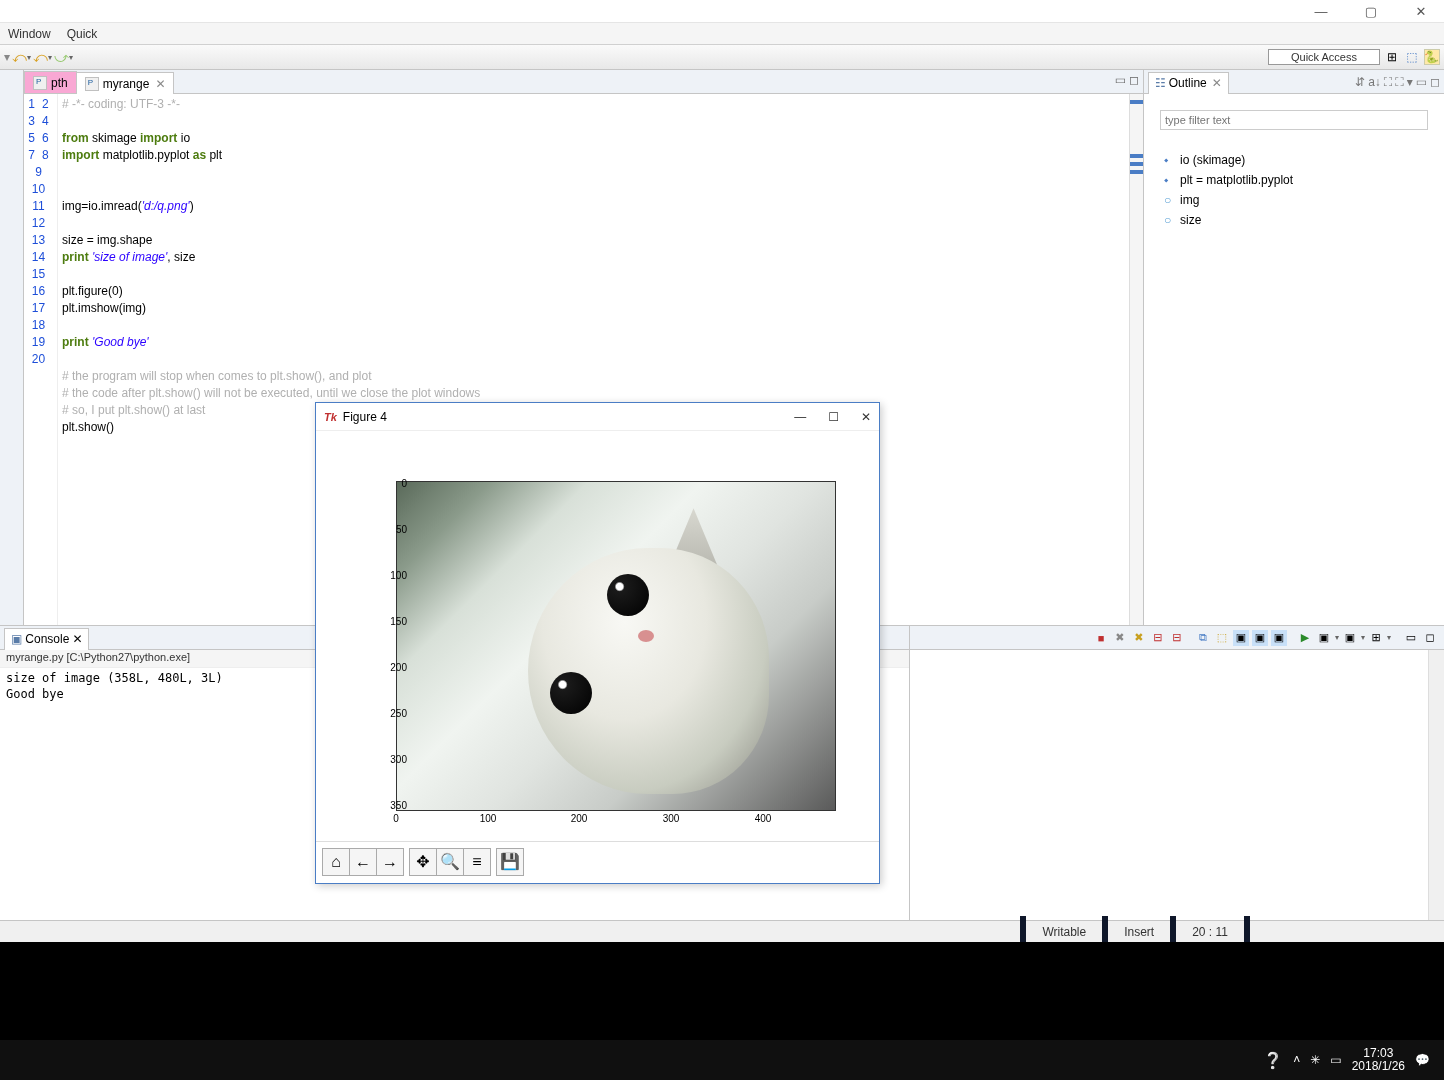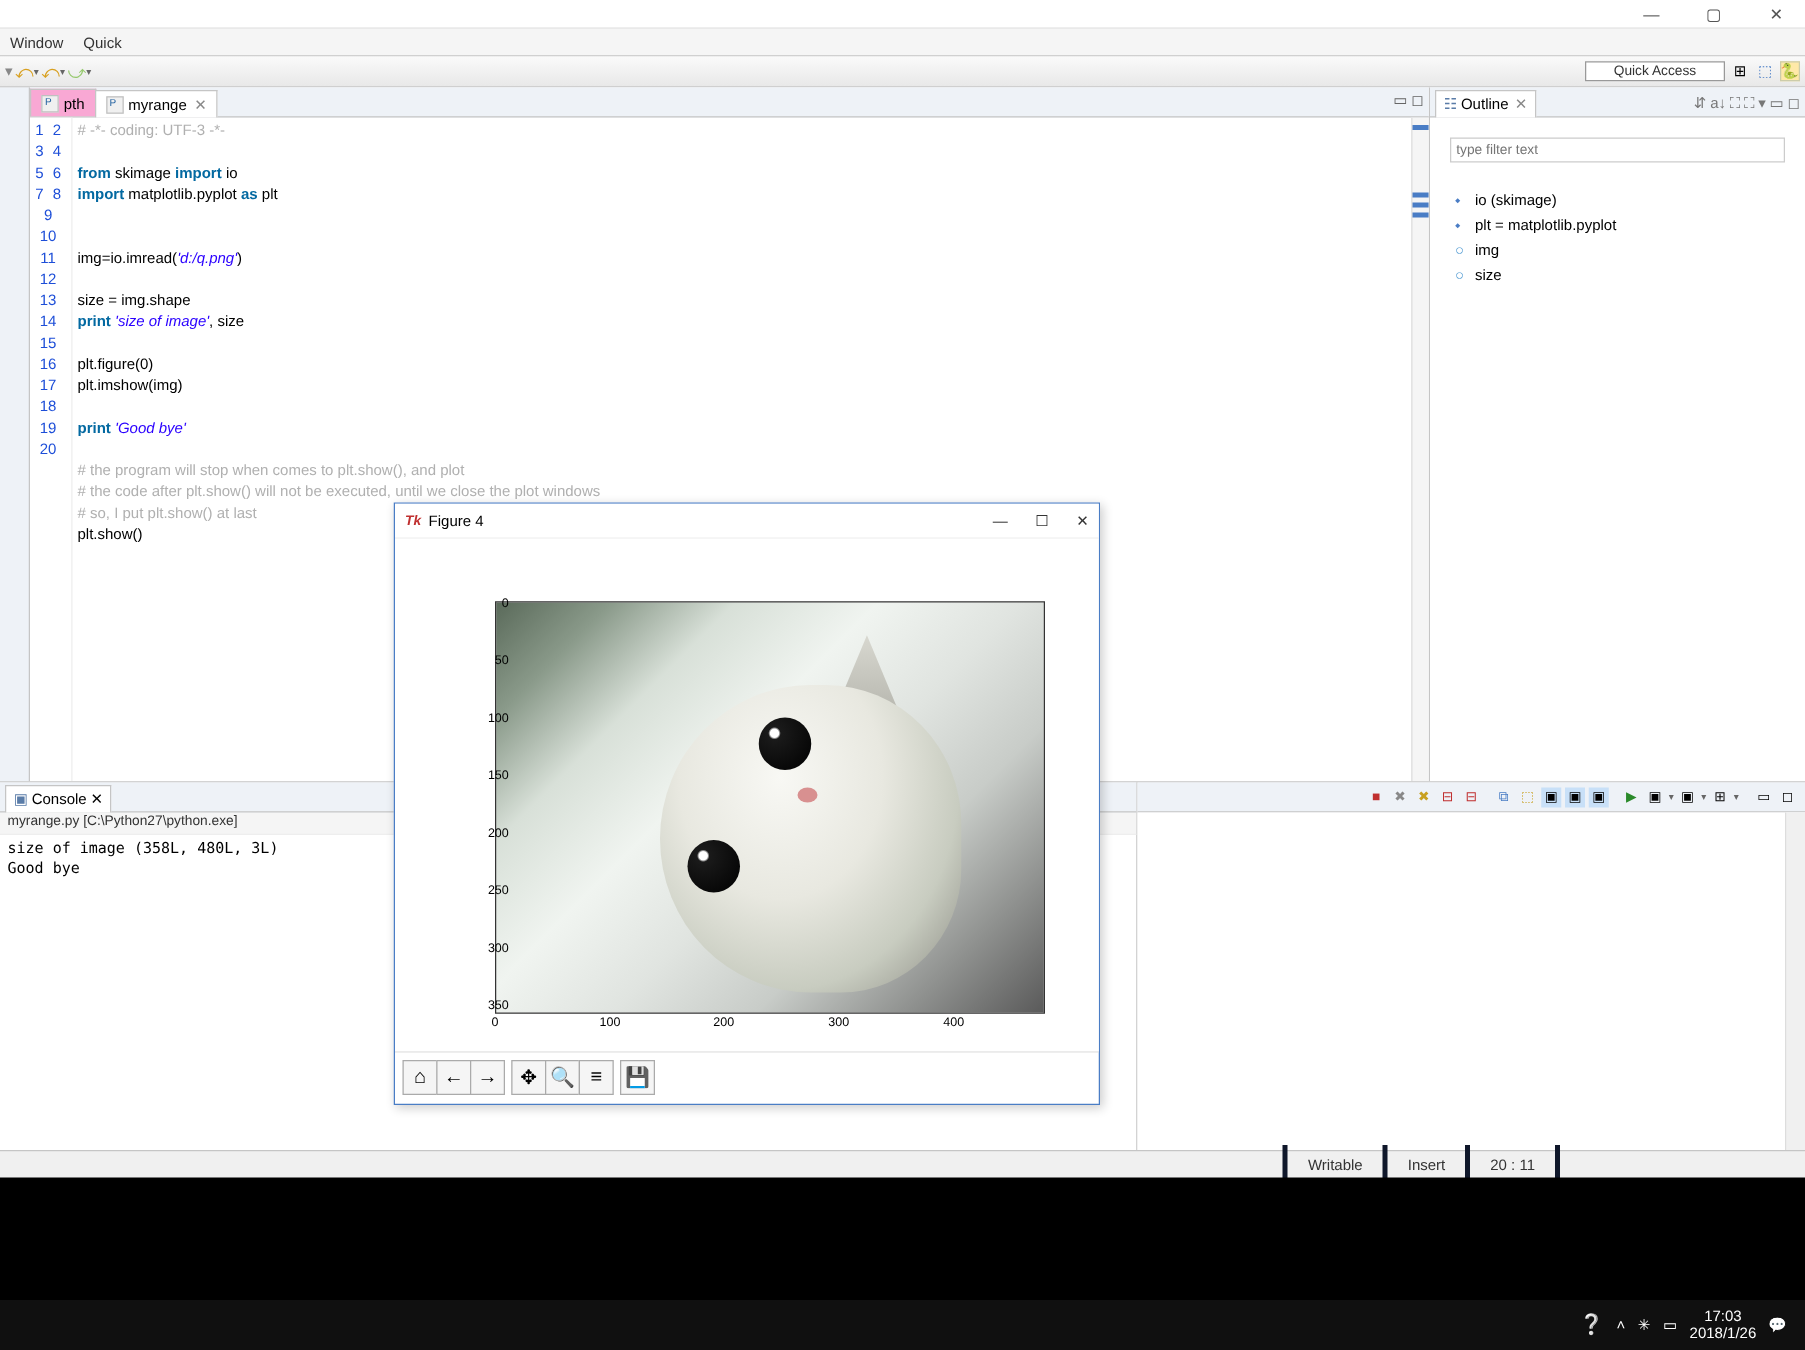--- a/index.html
+++ b/index.html
@@ -22,21 +22,21 @@
 .tab-row{height:24px;background:#eef2f7;display:flex;align-items:flex-end;border-bottom:1px solid #c5c5c5;position:relative}
 .tab{height:22px;padding:0 8px;background:#f9a8d4;border:1px solid #c5c5c5;border-bottom:none;display:flex;align-items:center;gap:4px;margin-right:-1px;font-size:11px}
 .tab.active{background:#fff;position:relative;top:1px}
 .tab .fico{width:14px;height:14px;background:#f0f0f0;border:1px solid #c0c0c0;display:inline-block;position:relative}
 .tab .fico::before{content:"P";position:absolute;font-size:8px;color:#2060a0;left:2px;top:0}
 .tab .close{color:#888;font-size:12px;margin-left:2px}
 .tab-row .ctrls{position:absolute;right:4px;top:3px;display:flex;gap:3px;color:#666;font-size:10px}
 .editor-body{flex:1;display:flex;overflow:hidden;position:relative}
 .gutter{width:34px;background:#fff;text-align:center;padding:2px 6px 2px 2px;color:#1d4ed8;font-family:Consolas,monospace;font-size:12px;border-right:1px solid #eee;line-height:17px}
 .code{flex:1;font-family:Consolas,monospace;font-size:12px;line-height:17px;padding:2px 4px;white-space:pre;color:#000;position:relative}
-.kw{color:#0369a1;font-weight:bold}
+.kw{color:#4d7c0f;font-weight:bold}
 .cm{color:#b0b0b0}
 .ital{font-style:italic;color:#2a00ff}
 .highlight-line{position:absolute;left:0;right:0;height:17px;background:#e8f2fe;z-index:-1}
 .ov-ruler{width:14px;background:#f5f5f5;border-left:1px solid #ddd;position:relative}
 .ov-mark{position:absolute;width:100%;height:4px;background:#4a7dc5}
 .hscroll{height:18px;background:#f5f5f5;border-top:1px solid #ddd;display:flex;align-items:center}
 .hscroll .sbtn{width:18px;text-align:center;color:#777}
 .hscroll.outline .track{flex:1;background:#e8e8e8;height:14px}
 .right-pane{width:300px;background:#fff;display:flex;flex-direction:column}
 .outline-tabrow{height:24px;background:#eef2f7;border-bottom:1px solid #c5c5c5;display:flex;align-items:center;padding:0 4px}
@@ -52,21 +52,21 @@
 .bottom-split{position:absolute;left:0;right:0;bottom:160px;height:295px;display:flex;background:#fff;border-top:1px solid #c5c5c5}
 .console-pane{flex:0 0 63%;border-right:1px solid #c5c5c5;display:flex;flex-direction:column}
 .console-tabrow{height:24px;background:#eef2f7;border-bottom:1px solid #c5c5c5;display:flex;align-items:center;padding:0 4px;position:relative}
 .console-tabrow .tab2{height:22px;padding:0 6px;border:1px solid #c5c5c5;border-bottom:none;background:#fff;display:flex;align-items:center;gap:3px;font-size:11px;position:relative;top:1px}
 .console-sub{height:18px;background:#f5f5f5;padding:1px 6px;font-size:11px;color:#333;border-bottom:1px solid #eee}
 .console-out{flex:1;font-family:Consolas,monospace;font-size:12px;padding:2px 6px;white-space:pre;line-height:16px}
 .right-tools{flex:1;display:flex;flex-direction:column}
 .rt-row{height:24px;background:#eef2f7;border-bottom:1px solid #c5c5c5;display:flex;align-items:center;justify-content:flex-end;padding:0 6px;gap:3px}
 .rt-row .ti{width:16px;height:16px;display:inline-flex;align-items:center;justify-content:center;font-size:11px}
 .status-bar{position:absolute;left:0;right:0;bottom:138px;height:22px;background:#f0f0f0;border-top:1px solid #c5c5c5;display:flex;align-items:center;font-size:11px;color:#333}
-.status-bar .cell{border-left:4px solid #0f172a;padding:16px 16px;height:100%;display:flex;align-items:center}
+.status-bar .cell{border-left:6px solid #0f172a;padding:16px 16px;height:100%;display:flex;align-items:center}
 .status-bar .sp{flex:1}
 .figure-window{position:absolute;left:315px;top:402px;width:565px;height:482px;background:#fff;border:1px solid #4a7dc5;box-shadow:2px 2px 8px rgba(0,0,0,.2)}
 .fw-title{height:28px;background:#fff;display:flex;align-items:center;padding:0 8px;border-bottom:1px solid #eee}
 .fw-title .tk{color:#c03030;font-weight:bold;font-style:italic;margin-right:6px;font-size:11px}
 .fw-title .wctrls{margin-left:auto;display:flex;gap:22px;color:#333;font-size:13px}
 .fw-body{height:410px;position:relative;background:#fff}
 .plot-img{position:absolute;left:80px;top:50px;width:440px;height:330px;background:linear-gradient(135deg,#5a6a5a 0%,#8a9a8a 12%,#d8e0d8 25%,#f0f4f0 40%,#e0e4e0 55%,#c8ccc8 70%,#5a5a5a 100%);border:1px solid #333;overflow:hidden}
 .cat-body{position:absolute;left:30%;top:20%;width:55%;height:75%;background:radial-gradient(ellipse at 40% 30%,#f8f8f4 0%,#e8e8e0 40%,#c8ccc0 70%,#888880 100%);border-radius:50% 45% 40% 50%}
 .cat-eye{position:absolute;width:42px;height:42px;background:radial-gradient(circle at 30% 30%,#fff 0%,#fff 8%,#1a1a1a 12%,#000 100%);border-radius:50%}
 .cat-eye.e1{left:48%;top:28%}

